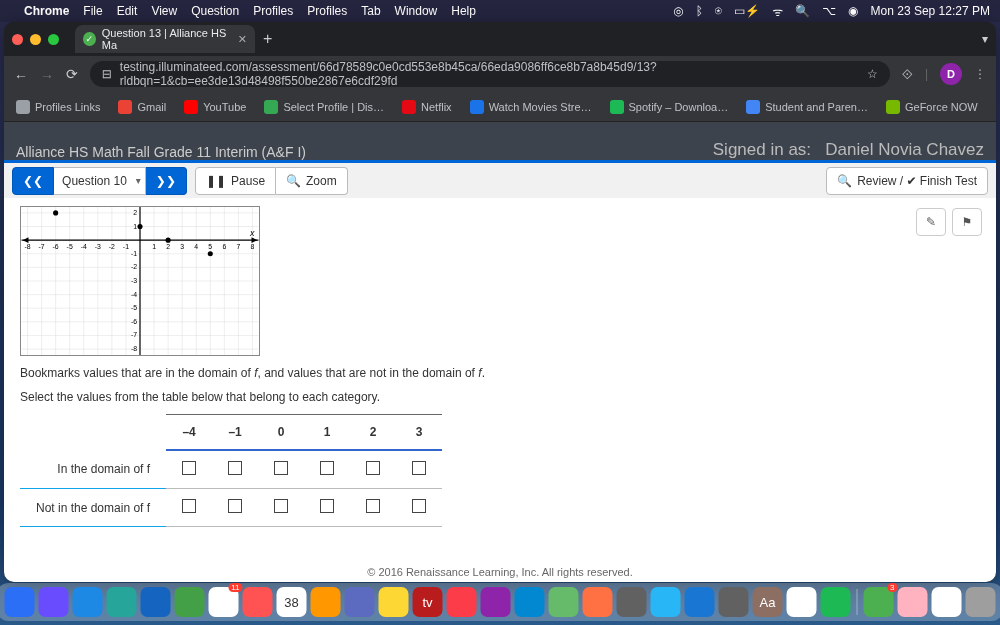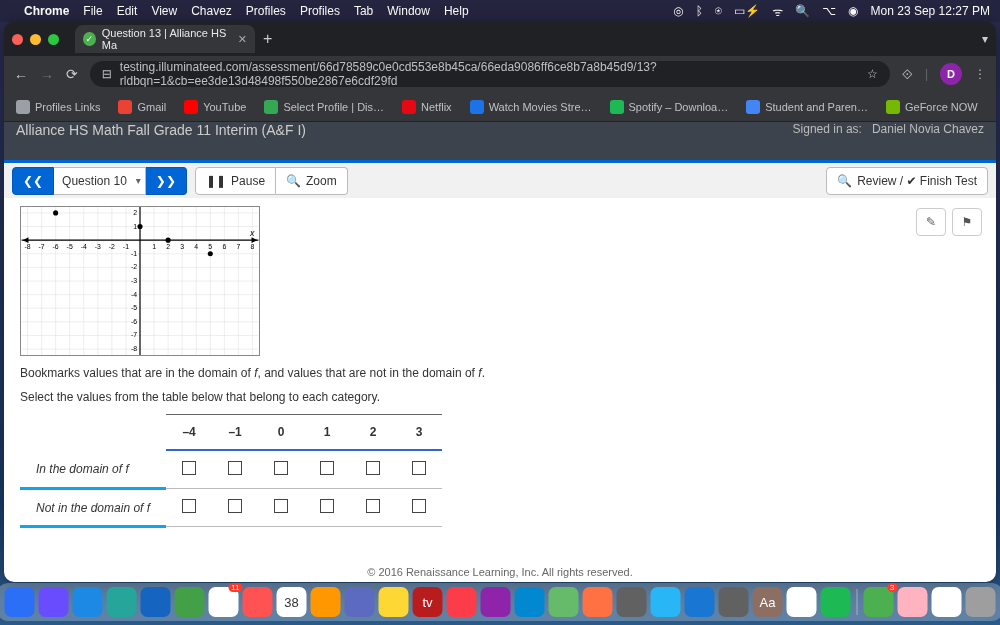--- a/index.html
+++ b/index.html
@@ -25,22 +25,22 @@
   .addr .navbtn{color:#ccc;font-size:14px;}
   .addr .urlbox{flex:1; background:#202124; height:26px; border-radius:13px; display:flex; align-items:center; padding:0 12px; color:#bdc1c6; font-size:12px; gap:8px; overflow:hidden;}
   .addr .star{color:#ccc;}
   .addr .avatar{width:22px;height:22px;border-radius:50%;background:#8e24aa;color:#fff;display:flex;align-items:center;justify-content:center;font-size:11px;font-weight:600;}
 
   .bookmarks { height:30px; background:#35363a; display:flex; align-items:center; padding:0 12px; gap:18px; color:#bdc1c6; font-size:11px; border-bottom:1px solid #222;}
   .bm { display:flex; align-items:center; gap:5px; white-space:nowrap;}
   .bm .bi{width:14px;height:14px;border-radius:3px;display:inline-block;}
 
   
-  .app-header{height:38px;background:#3d434c;color:#ccc;display:flex;align-items:flex-start;padding:0 12px;font-size:14px;}
-  .app-header .signed{margin-left:auto;font-size:12px;color:#bbb;}
+  .app-header{height:38px;background:#3d434c;color:#ccc;display:flex;align-items:flex-end;padding:0 12px;font-size:14px;}
+  .app-header .signed{margin-left:auto;font-size:17px;color:#bbb;}
   .toolbar{height:38px;background:#f1f1f1;border-top:3px solid #0066d6;display:flex;align-items:center;padding:0 8px;gap:0;}
   .tbtn{height:28px;border:1px solid #bbb;background:#fff;display:flex;align-items:center;padding:0 10px;font-size:12px;color:#333;gap:5px;}
   .tbtn.blue{background:#0066d6;color:#fff;border-color:#0057b8;}
   .tbtn.join-l{border-top-left-radius:4px;border-bottom-left-radius:4px;}
   .tbtn.join-r{border-top-right-radius:4px;border-bottom-right-radius:4px;border-left:none;}
   .tbtn.single{border-radius:4px;}
   .toolbar .spacer{flex:1;}
   .q-sel{height:28px;border:1px solid #bbb;background:#fff;padding:0 18px 0 8px;font-size:12px;border-left:none;position:relative;}
   .q-sel::after{content:"▾";position:absolute;right:4px;color:#666;font-size:10px;}
 
@@ -57,21 +57,21 @@
   .graph svg{width:100%;height:100%;}
 
   .prompt{font-size:12px;color:#333;margin:10px 0;}
   .prompt i{font-style:italic;}
 
   
   table.sel{border-collapse:collapse;margin-top:8px;}
   table.sel th,table.sel td{padding:10px 16px;font-size:12px;text-align:center;}
   table.sel thead th{border-top:1px solid #666;border-bottom:2px solid #3366cc;font-weight:600;}
   table.sel tbody tr{border-bottom:1px solid #bbb;}
-  table.sel tbody th{text-align:left;font-weight:400;font-style:italic;border-bottom:3px solid #0ea5e9}
+  table.sel tbody th{text-align:right;font-weight:400;border-bottom:1px solid #0ea5e9}
   .cb{display:inline-block;width:14px;height:14px;border:1.5px solid #444;}
 
   .footer-copy{position:absolute;bottom:4px;left:0;right:0;text-align:center;font-size:11px;color:#666;}
 
   
   .dock{position:absolute;bottom:4px;left:50%;transform:translateX(-50%);height:38px;background:rgba(255,255,255,.25);border-radius:12px;display:flex;align-items:center;padding:0 8px;gap:4px;}
   .dock .app{width:30px;height:30px;border-radius:7px;display:flex;align-items:center;justify-content:center;color:#fff;font-size:13px;}
   .dock .div{width:1px;height:26px;background:rgba(255,255,255,.4);margin:0 2px;}
 
   .badge{position:relative;}
@@ -79,21 +79,21 @@
 </style>
 </head>
 <body>
 
 <div class="mac-menu">
   <span></span>
   <span class="bold">Chrome</span>
   <span>File</span>
   <span>Edit</span>
   <span>View</span>
-  <span>Chavez</span>
+  <span>Question</span>
   <span>Profiles</span>
   <span>Profiles</span>
   <span>Tab</span>
   <span>Window</span>
   <span>Help</span>
   <div class="right">
     <span>◎</span>
     <span>ᛒ</span>
     <span>⍟</span>
     <span>▭⚡</span>

